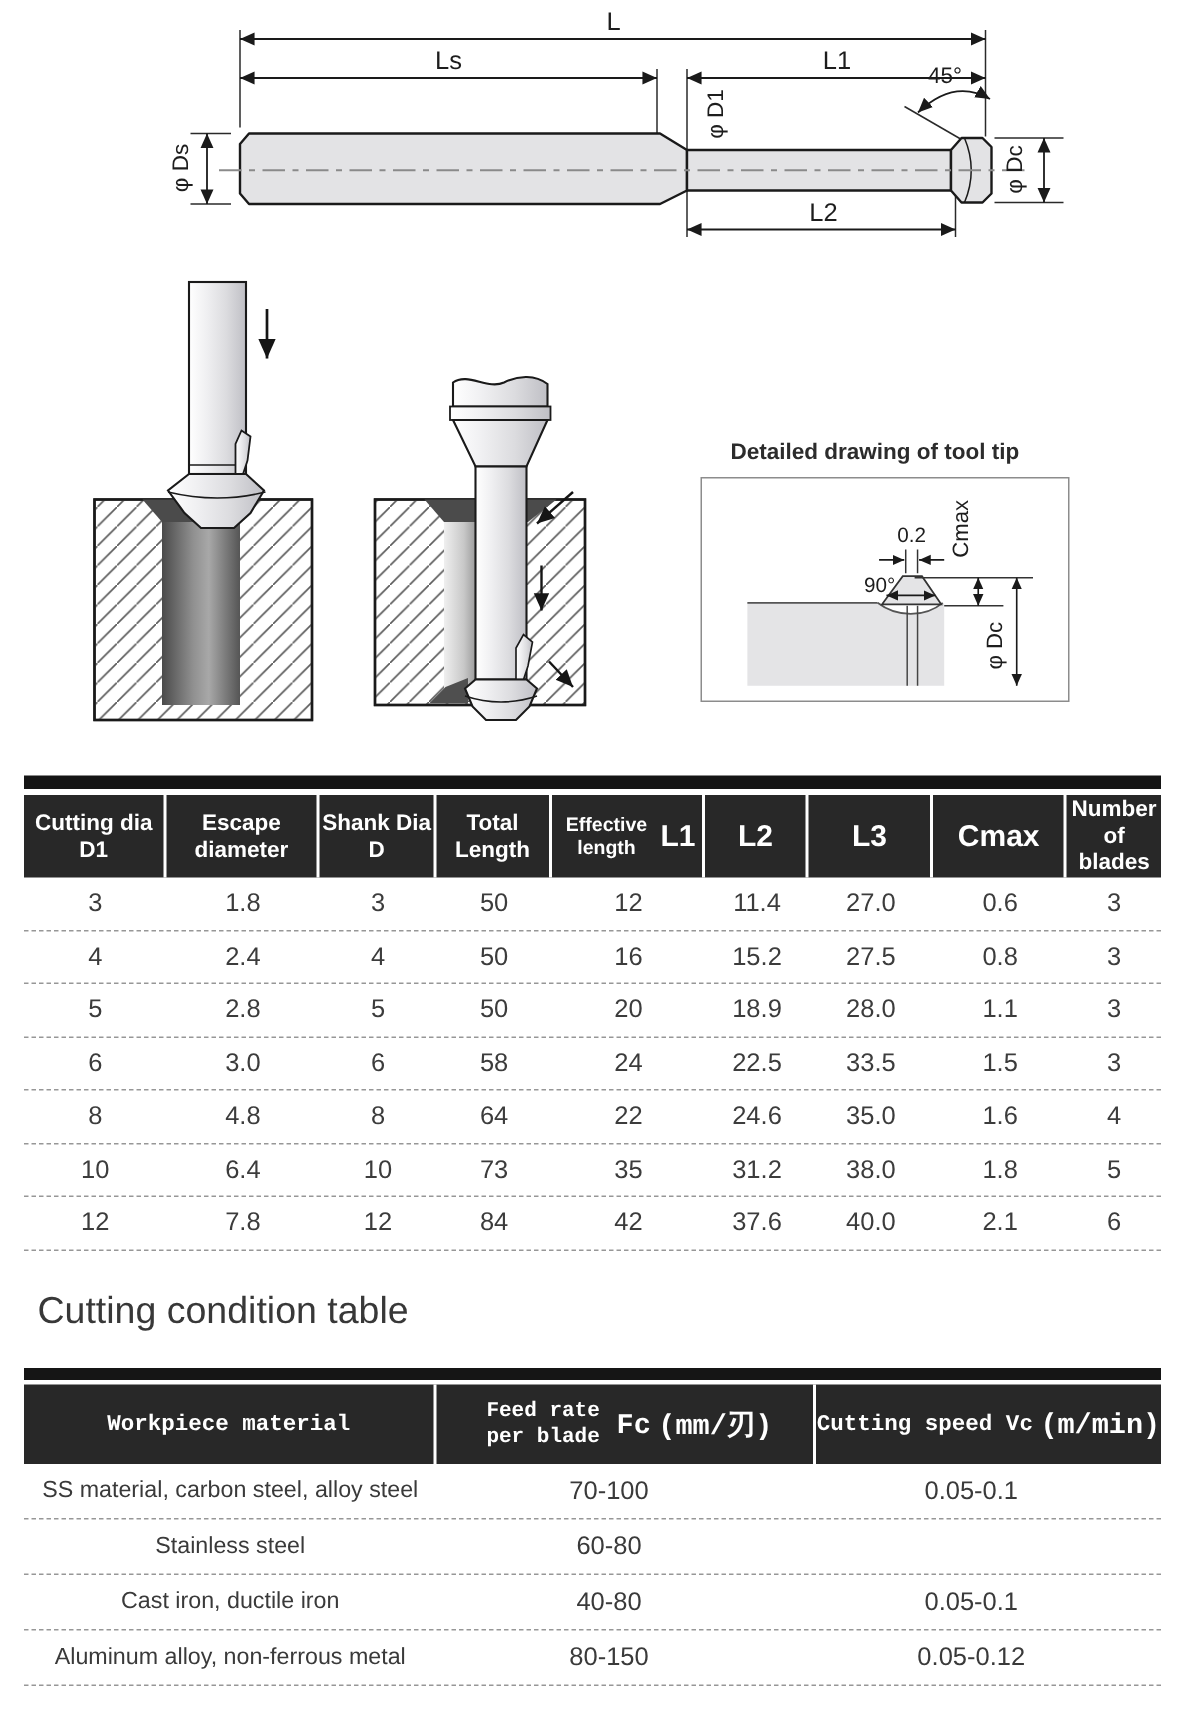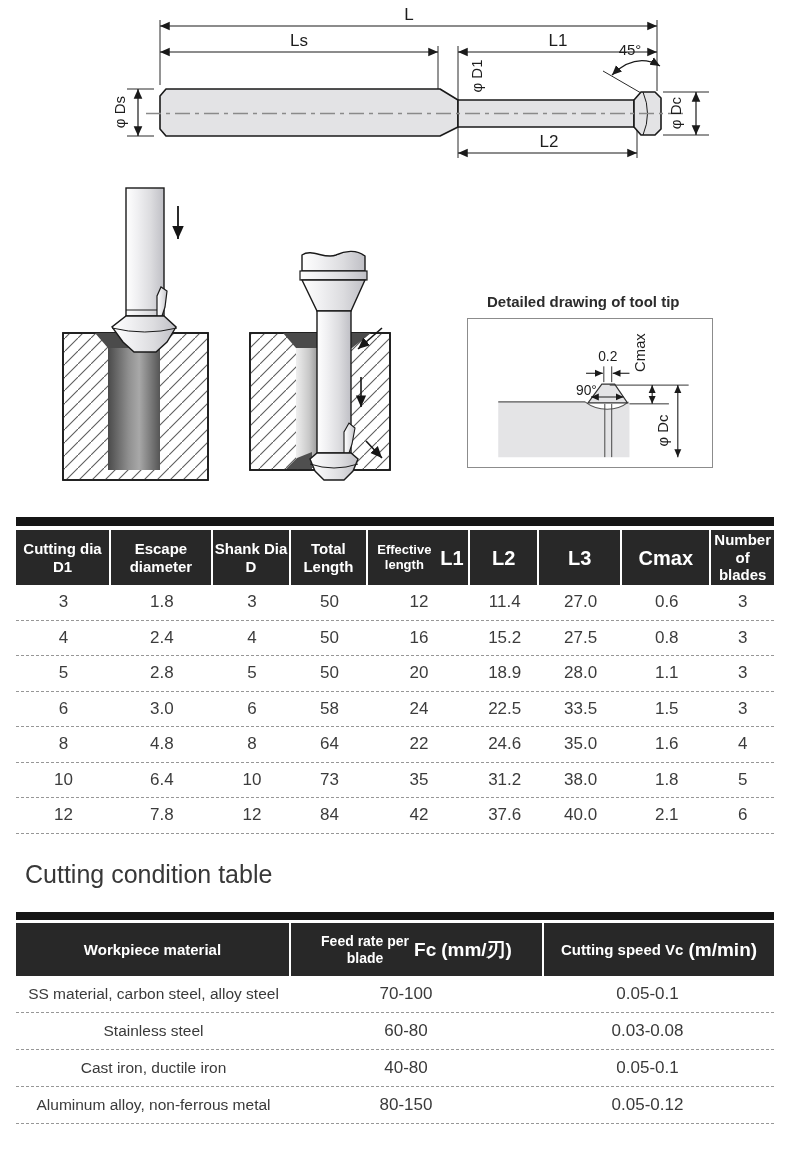--- a/index.html
+++ b/index.html
@@ -27,21 +27,21 @@
   .trow{display:flex;align-items:center;height:34.5px;border-bottom:1.5px dashed #979797;
         font-size:17px;color:#3c3c3c;}
   .c{text-align:center;}
 
   
   .section-title{position:absolute;left:25px;top:860px;font-size:25px;font-weight:normal;color:#383838;}
   .cond{position:absolute;left:16px;top:912px;width:758px;}
   .cond .topbar{height:8px;margin-bottom:3px;}
   .thead2{display:flex;background:#282828;height:53px;}
   .th2{box-sizing:border-box;border-right:2px solid #fff;display:flex;align-items:center;justify-content:center;
-       color:#fff;font-weight:bold;font-size:15px;text-align:center;gap:5px;}
+       color:#fff;font-weight:bold;font-size:15px;text-align:center;gap:5px;font-family:Liberation Mono, monospace;}
   .th2:last-child{border-right:none;}
   .th2 .unit{font-size:19px;}
   .th2 .sm2{font-size:14px;width:88px;line-height:1.15;}
   .th2 .fc{font-size:19px;}
   .v0{width:275px}.v1{width:230px}.v2{width:253px}
   .crow{display:flex;align-items:center;height:36px;border-bottom:1.5px dashed #979797;}
   .crow .mat{font-size:15.5px;}
   .crow .num{font-size:17px;}
 </style>
 </head>
@@ -321,21 +321,20 @@
         </div>
     </div>
     <div class="crow">
       <div class="c v0 mat">SS material, carbon steel, alloy steel</div>
       <div class="c v1 num">70-100</div>
       <div class="c v2 num">0.05-0.1</div>
     </div>
     <div class="crow">
       <div class="c v0 mat">Stainless steel</div>
       <div class="c v1 num">60-80</div>
-      <div class="c v2 num">0.03-0.08</div>
     </div>
     <div class="crow">
       <div class="c v0 mat">Cast iron, ductile iron</div>
       <div class="c v1 num">40-80</div>
       <div class="c v2 num">0.05-0.1</div>
     </div>
     <div class="crow">
       <div class="c v0 mat">Aluminum alloy, non-ferrous metal</div>
       <div class="c v1 num">80-150</div>
       <div class="c v2 num">0.05-0.12</div>

